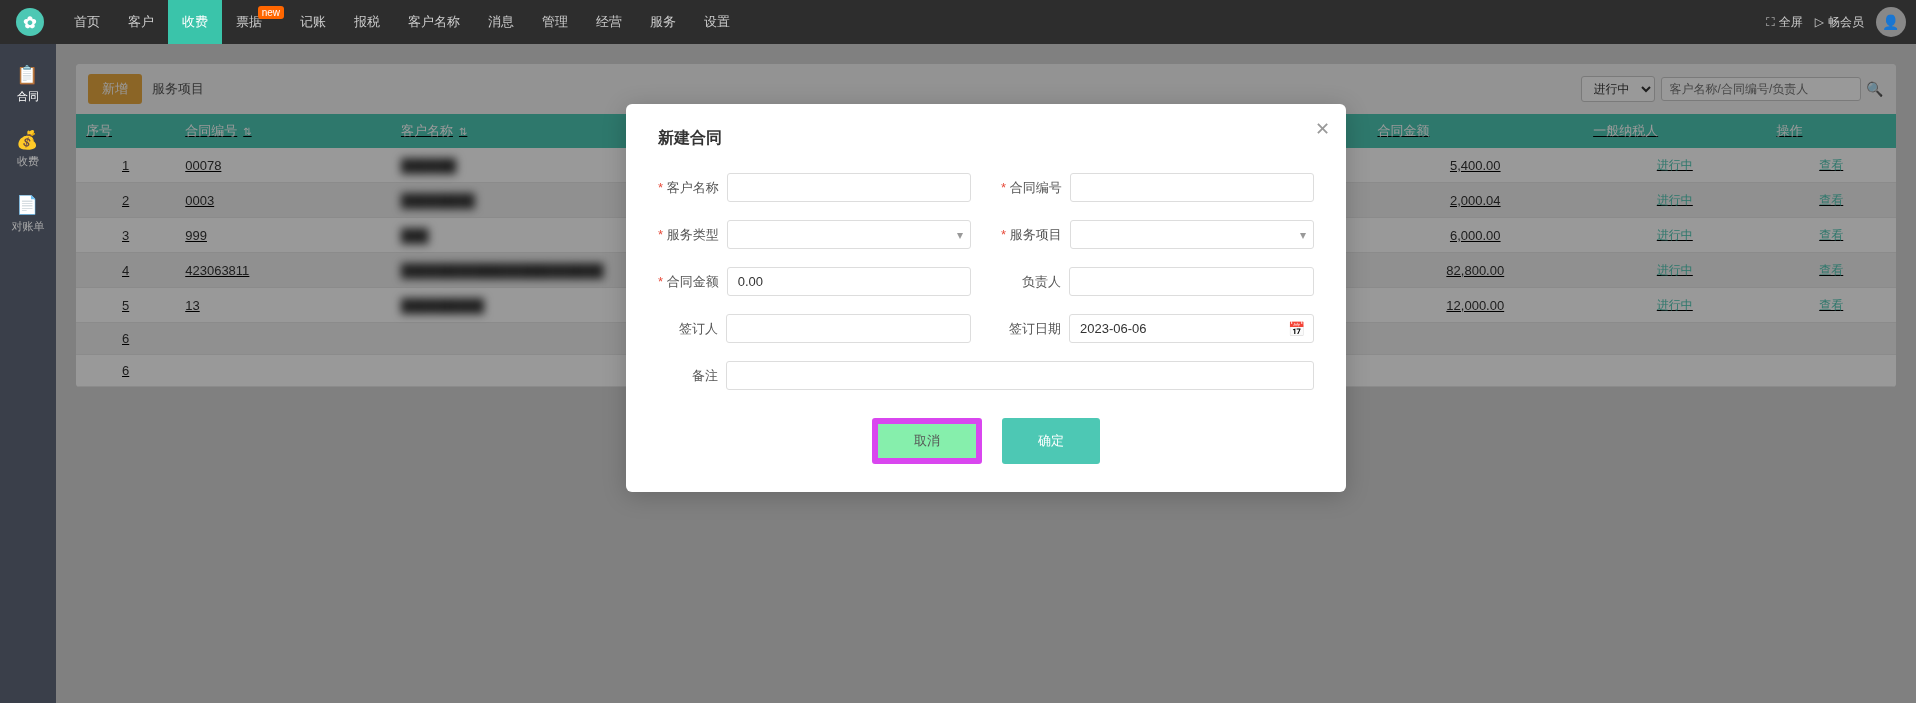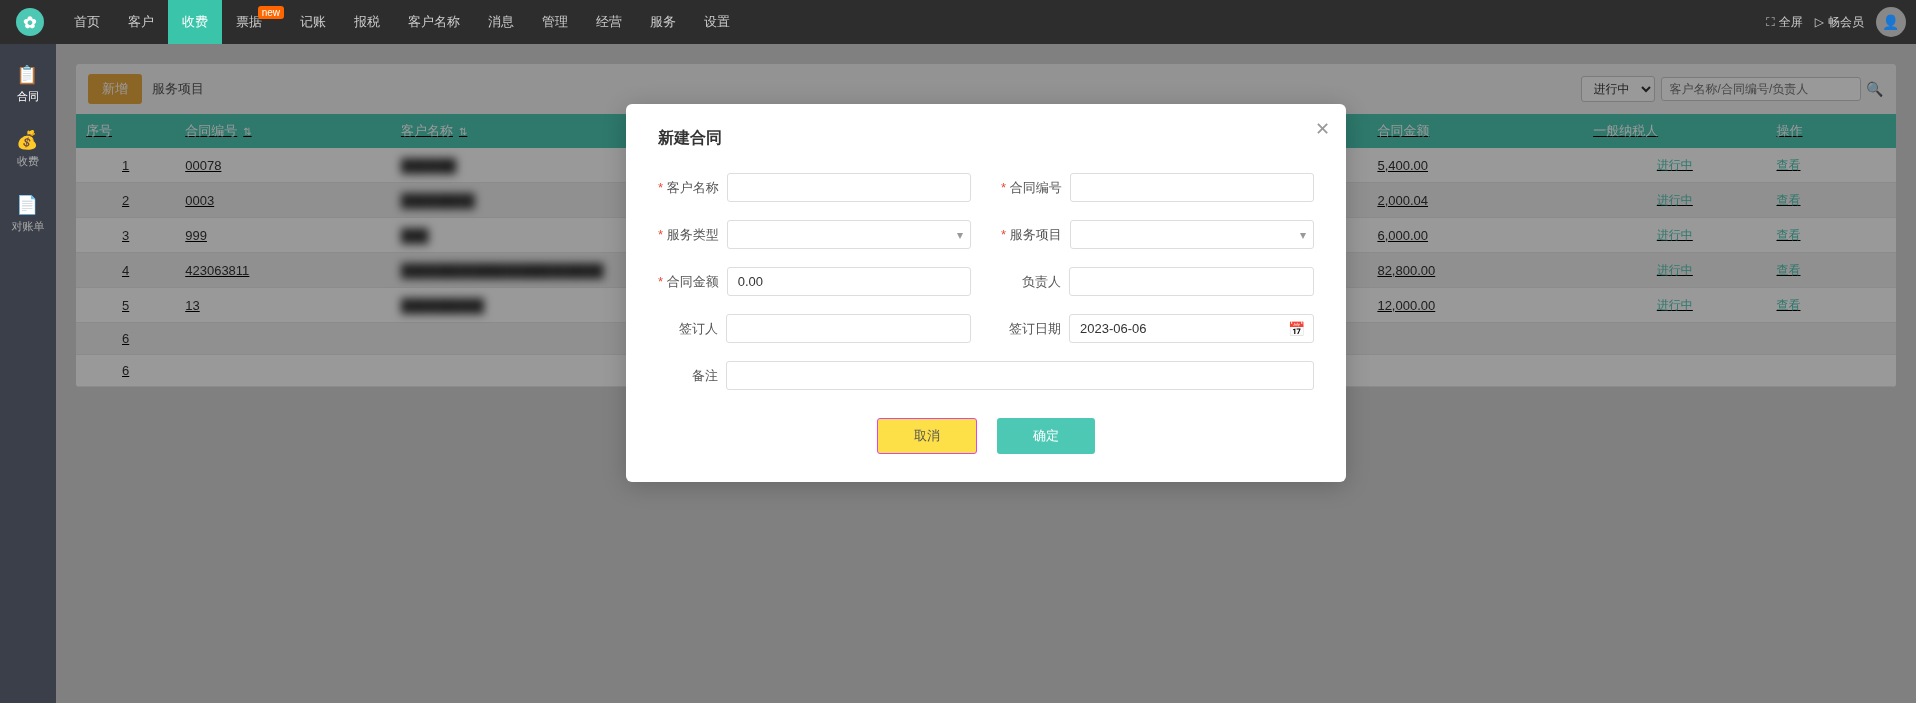--- a/index.html
+++ b/index.html
@@ -216,23 +216,23 @@
       padding: 8px 10px;
       font-size: 13px;
       color: #333;
       border-bottom: 1px solid #e8e8e8;
     }
     .td-seq { width: 40px; text-align: center; }
     .td-contract { width: 100px; }
     .td-customer { width: 220px; }
     .td-service { width: 100px; }
     .td-period { width: 130px; }
-    .td-amount { width: 100px; text-align: left; }
+    .td-amount { width: 100px; text-align: center; }
     .td-status { width: 80px; text-align: center; }
-    .td-action { width: 60px; }
+    .td-action { width: 60px; text-align: center; }
     .status-badge {
       color: #4dc8b4;
       font-size: 12px;
     }
     .action-link {
       color: #4dc8b4;
       cursor: pointer;
       font-size: 12px;
     }
     .sort-icon {
@@ -361,22 +361,22 @@
       font-size: 14px;
       cursor: pointer;
     }
     .modal-footer {
       display: flex;
       justify-content: center;
       gap: 20px;
       margin-top: 28px;
     }
     .btn-cancel {
-      background: #fde047;
-      border: 1px solid #d946ef;
+      background: #86efac;
+      border: 6px solid #d946ef;
       color: #555;
       padding: 8px 36px;
       border-radius: 3px;
       font-size: 13px;
       cursor: pointer;
     }
     .btn-confirm {
       background: #4dc8b4;
       border: none;
       color: white;

